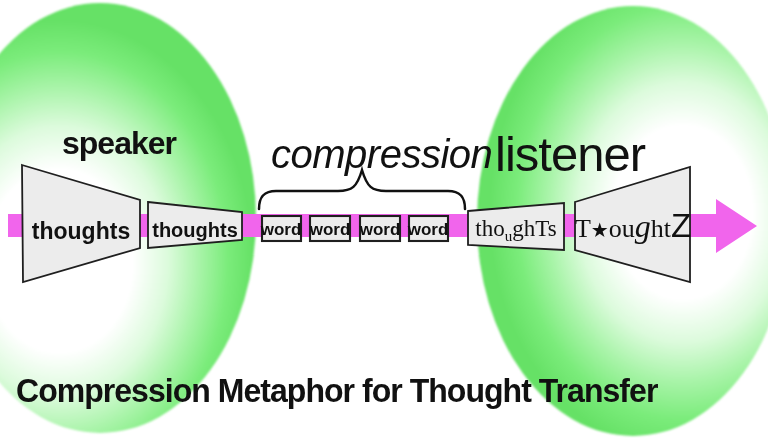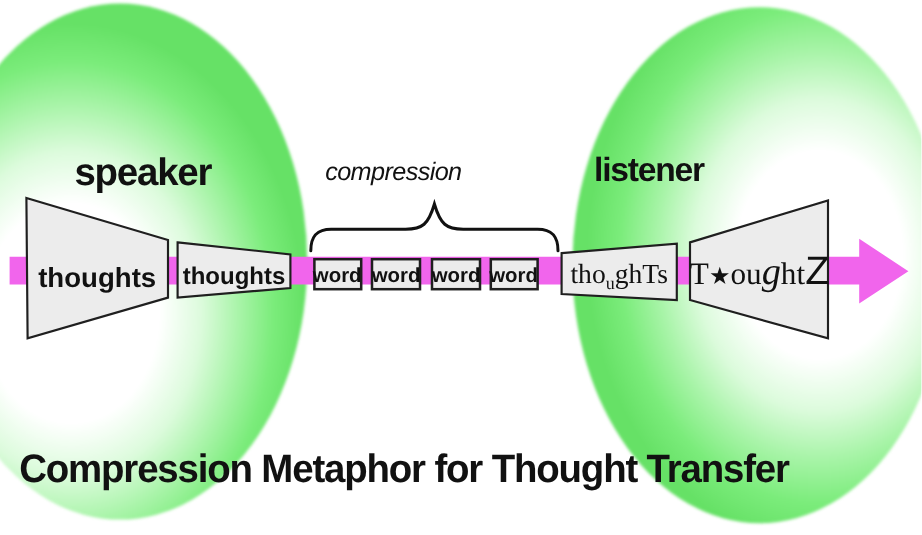--- a/index.html
+++ b/index.html
@@ -32,22 +32,22 @@
   .t-word{font-size:17px;}
   .serif-label{font-family:"Liberation Serif",serif;fill:#111111;text-anchor:middle;}
   .ts-main{font-size:23px;}
   .ts-sub{font-size:15px;}
   .tz-main{font-size:26px;}
   .tz-star{font-size:20px;}
   .tz-g{font-style:italic;font-size:32px;}
   .tz-z{font-family:"Liberation Sans",sans-serif;font-size:33px;}
   .overlay-label{position:absolute;color:#111111;white-space:nowrap;}
   #speaker-label{left:62px;top:125px;font-weight:bold;font-size:32px;letter-spacing:-1px;}
-  #listener-label{left:495px;top:126px;font-weight:bold;font-size:28px;letter-spacing:-1px;}
-  #compression-label{left:271px;top:132px;font-style:italic;font-size:21px;letter-spacing:-0.5px;}
+  #listener-label{left:495px;top:126px;font-weight:normal;font-size:49px;letter-spacing:-1px;}
+  #compression-label{left:271px;top:132px;font-style:italic;font-size:40px;letter-spacing:-0.5px;}
   #main-title{
     left:16px;top:372px;font-weight:bold;font-size:33px;letter-spacing:-1px;
     transform:scaleX(0.97);transform-origin:left center;
   }
 </style>
 </head>
 <body>
 
 <div id="canvas">
 

